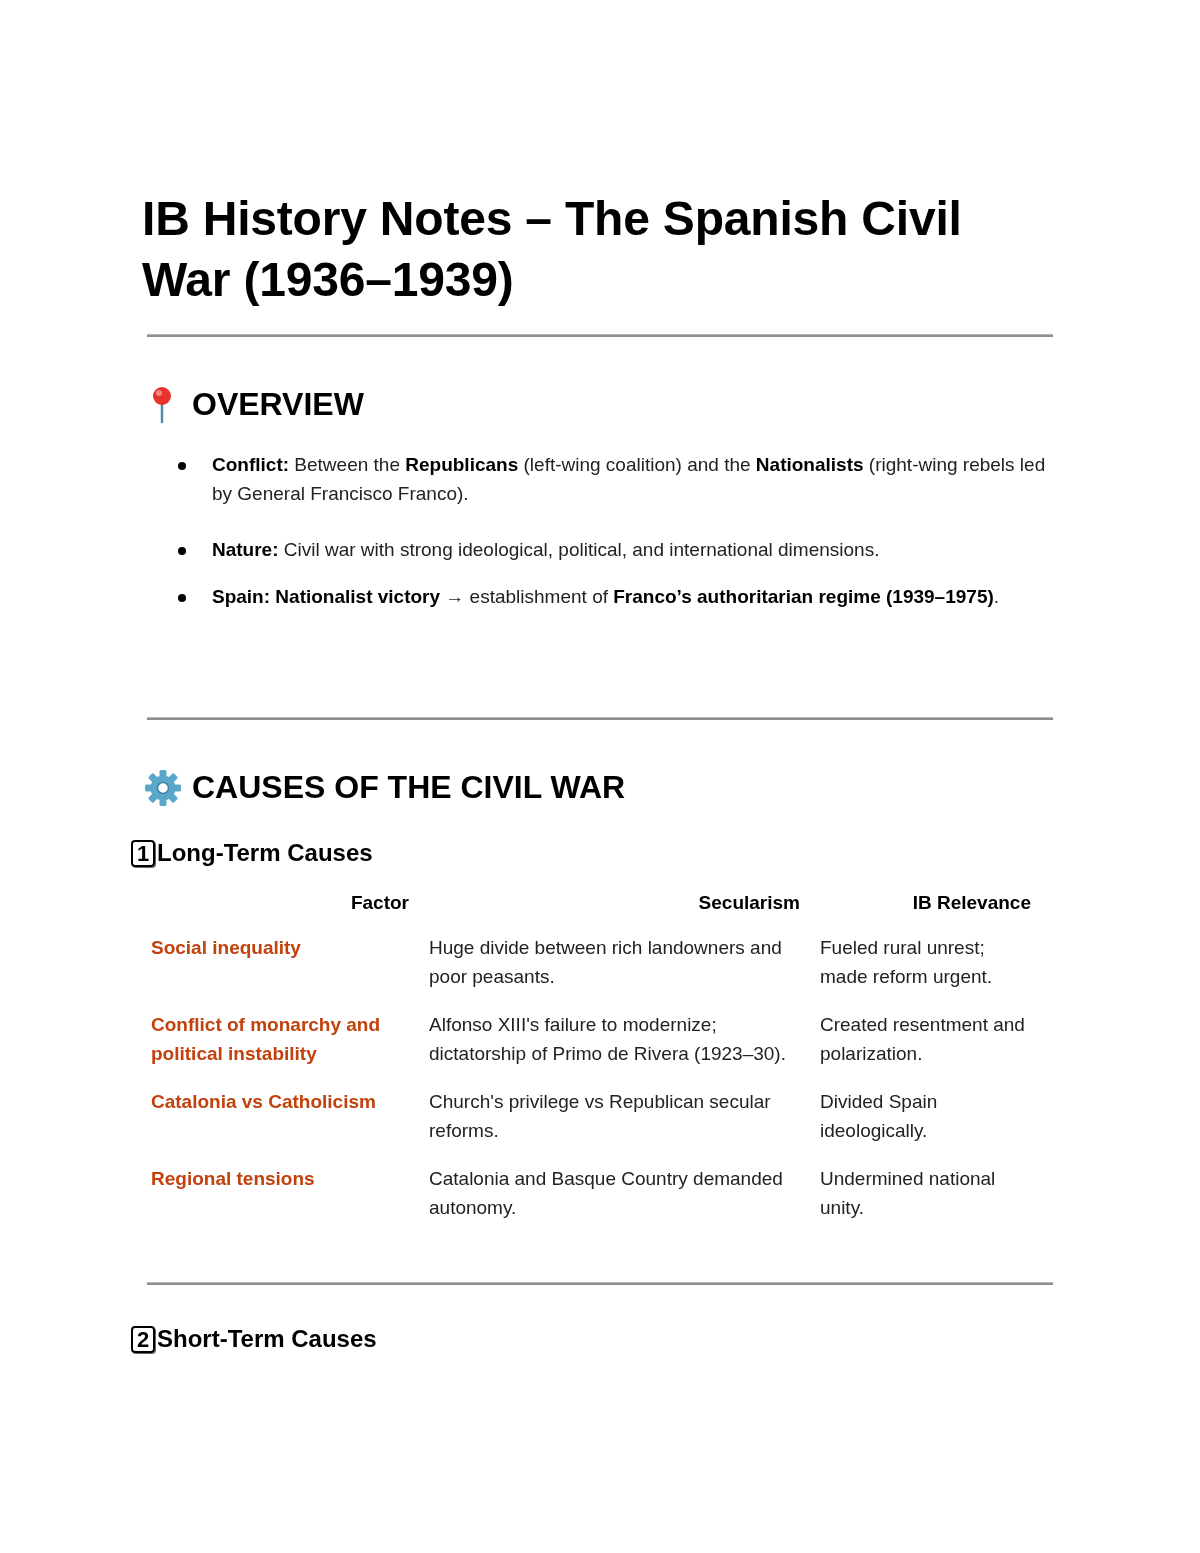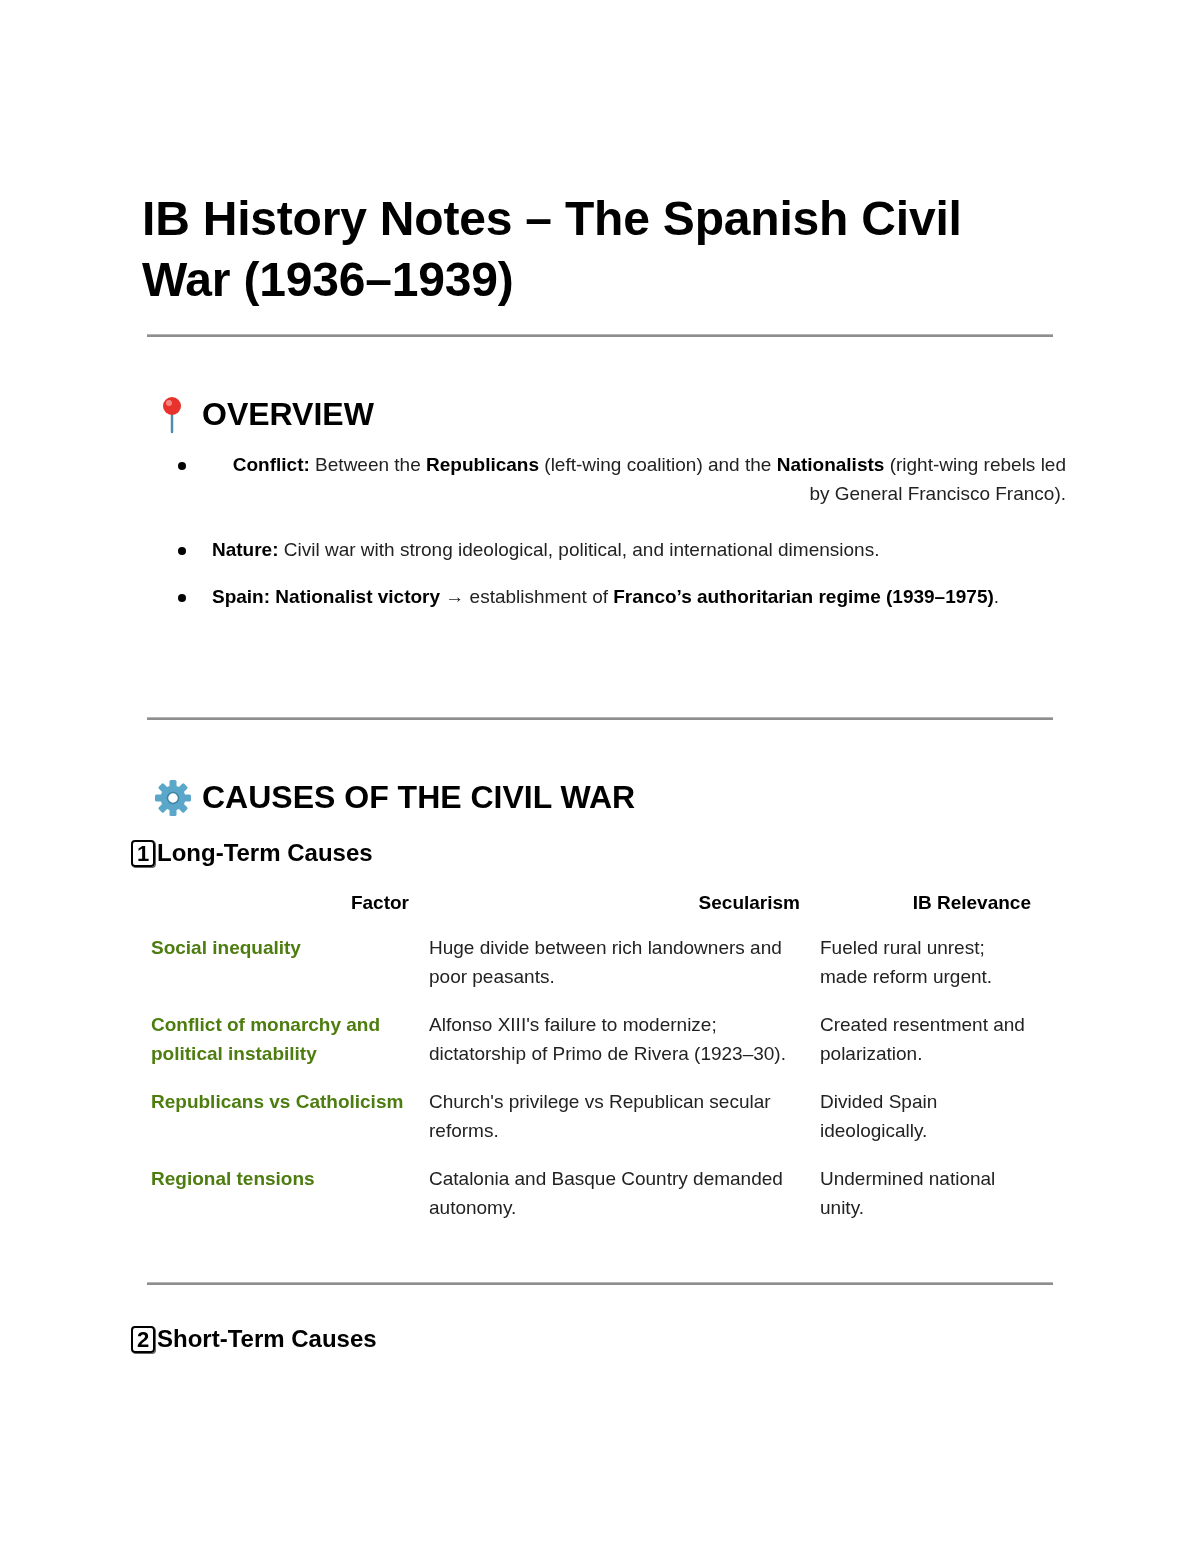--- a/index.html
+++ b/index.html
@@ -13,50 +13,50 @@
     position: absolute; left: 142px; top: 188px; width: 920px;
     font-size: 48px; font-weight: bold; line-height: 61px; margin: 0;
     letter-spacing: -0.2px;
   }
   .rule {
     position: absolute; left: 147px; width: 906px; height: 3px;
     background: #8e8e8e; border-top: 1px solid #b5b5b5; box-sizing: border-box;
   }
   .h2 {
     position: absolute; left: 143px; font-size: 32px; font-weight: bold;
-    line-height: 40px; margin: 10px; display: flex; align-items: flex-start;
+    line-height: 40px; margin: 0; display: flex; align-items: flex-start;
   }
   .h2 .emoji { width: 40px; height: 40px; margin-right: 9px; display: inline-block; }
   .h3 {
     position: absolute; left: 131px; font-size: 24px; font-weight: bold;
     line-height: 30px; margin: 0; display: flex; align-items: center;
   }
   .keycap {
     display: inline-block; width: 24px; height: 27px; border: 2px solid #000;
     border-radius: 4px; box-sizing: border-box; font-size: 22px; line-height: 23px;
     text-align: center; margin-right: 2px; box-shadow: inset 0 0 0 1px #fff, 1px 1px 0 #666;
   }
 
   ul.overview { position: absolute; left: 176px; top: 450px; width: 890px; margin: 0; padding: 0; list-style: none; }
   ul.overview li { position: relative; padding-left: 36px; font-size: 19px; line-height: 29px; color: #222; }
   ul.overview li::before {
     content: ""; position: absolute; left: 2px; top: 12px; width: 8px; height: 8px;
     border-radius: 50%; background: #000;
   }
   ul.overview li b { color: #000; }
-  .li1 { margin-bottom: 27px; text-align: right; }
+  .li1 { margin-bottom: 27px; }
   .li2 { margin-bottom: 18px; }
 
   table.causes {
     position: absolute; left: 141px; top: 885px; width: 900px;
     border-collapse: collapse; font-size: 19px; line-height: 29px; color: #222;
   }
   table.causes th { font-weight: bold; text-align: right; padding: 3px 10px 16px 10px; color: #000; }
   table.causes td { vertical-align: top; padding: 0 10px 19px 10px; }
-  table.causes td.factor { font-weight: bold; color: #4d7c0f; width: 258px; }
+  table.causes td.factor { font-weight: bold; color: #c2410c; width: 258px; }
   table.causes td.expl { width: 371px; }
   table.causes td.rel { }
 </style>
 </head>
 <body>
 
 <div class="page">
 
   <h1 class="title">IB History Notes – The Spanish Civil War (1936–1939)</h1>
 
@@ -116,21 +116,21 @@
         <td class="factor">Social inequality</td>
         <td class="expl">Huge divide between rich landowners and poor peasants.</td>
         <td class="rel">Fueled rural unrest; made reform urgent.</td>
       </tr>
       <tr>
         <td class="factor">Conflict of monarchy and political instability</td>
         <td class="expl">Alfonso XIII's failure to modernize; dictatorship of Primo de Rivera (1923–30).</td>
         <td class="rel">Created resentment and polarization.</td>
       </tr>
       <tr>
-        <td class="factor">Republicans vs Catholicism</td>
+        <td class="factor">Catalonia vs Catholicism</td>
         <td class="expl">Church's privilege vs Republican secular reforms.</td>
         <td class="rel">Divided Spain ideologically.</td>
       </tr>
       <tr>
         <td class="factor">Regional tensions</td>
         <td class="expl">Catalonia and Basque Country demanded autonomy.</td>
         <td class="rel">Undermined national unity.</td>
       </tr>
     </tbody>
   </table>

